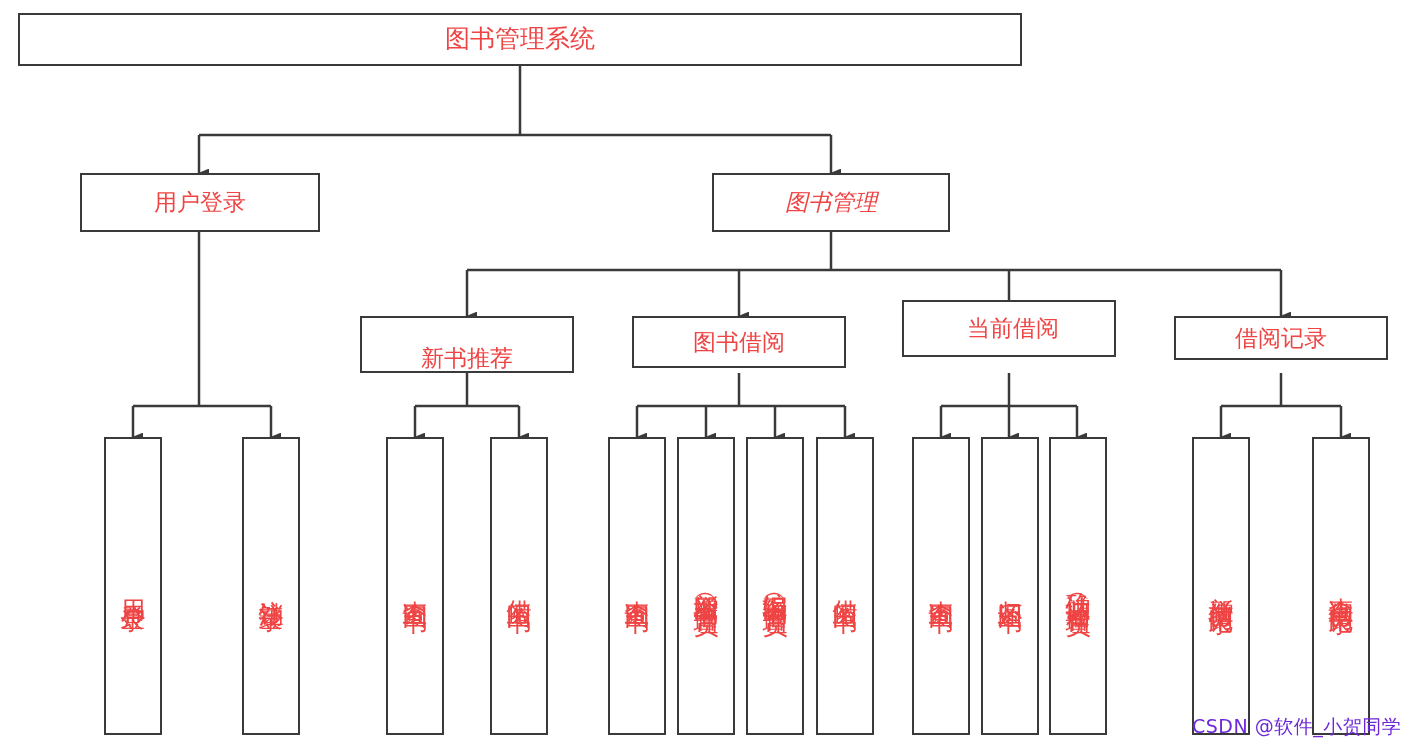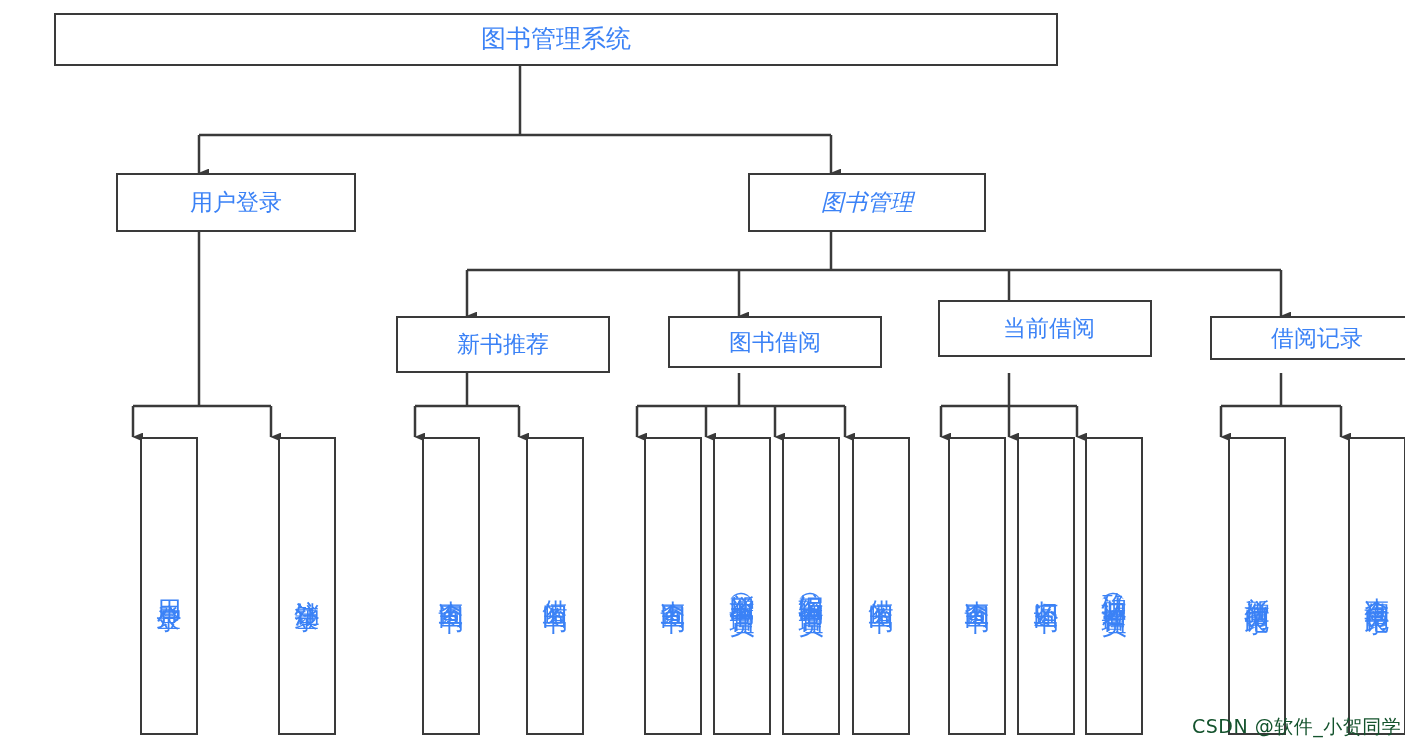--- a/index.html
+++ b/index.html
@@ -27,23 +27,22 @@
     pointer-events: none;
   }
   .node {
     position: absolute;
     box-sizing: border-box;
     border: 2.5px solid #3a3a3a;
     background: #ffffff;
     display: flex;
     align-items: center;
     justify-content: center;
-    color: #3b82f6;
+    color: #ef4444;
     line-height: 1.15;
-    margin-left: 36px;
   }
   .node-label {
     display: block;
     text-align: center;
     white-space: pre-line;
   }
   
   .lvl-root {
     font-size: 25px;
   }
@@ -59,21 +58,21 @@
   }
   .lvl-leaf .node-label {
     writing-mode: vertical-rl;
     text-orientation: upright;
     letter-spacing: 3px;
     line-height: 1;
     white-space: nowrap;
   }
   .watermark {
     position: absolute;
-    color: #14532d;
+    color: #6d28d9;
     font-size: 19px;
     letter-spacing: 0.5px;
     white-space: nowrap;
     user-select: none;
   }
 </style>
 </head>
 <body>
 
 <div id="diagram-root">
@@ -136,21 +135,21 @@
   </div>
 
   <div class="node lvl-mid" style="left:80px; top:173px; width:240px; height:59px;">
     <span class="node-label">用户登录</span>
   </div>
 
   <div class="node lvl-mid" style="left:712px; top:173px; width:238px; height:59px;font-style:italic;">
     <span class="node-label">图书管理</span>
   </div>
 
-  <div class="node lvl-mid" style="left:360px; top:316px; width:214px; height:57px;">
+  <div class="node lvl-mid" style="left:360px; top:316px; width:214px; height:57px;align-items:flex-end;">
     <span class="node-label">新书推荐</span>
   </div>
 
   <div class="node lvl-mid" style="left:632px; top:316px; width:214px; height:52px;">
     <span class="node-label">图书借阅</span>
   </div>
 
   <div class="node lvl-mid" style="left:902px; top:300px; width:214px; height:57px;padding-left:8px;">
     <span class="node-label">当前借阅</span>
   </div>

